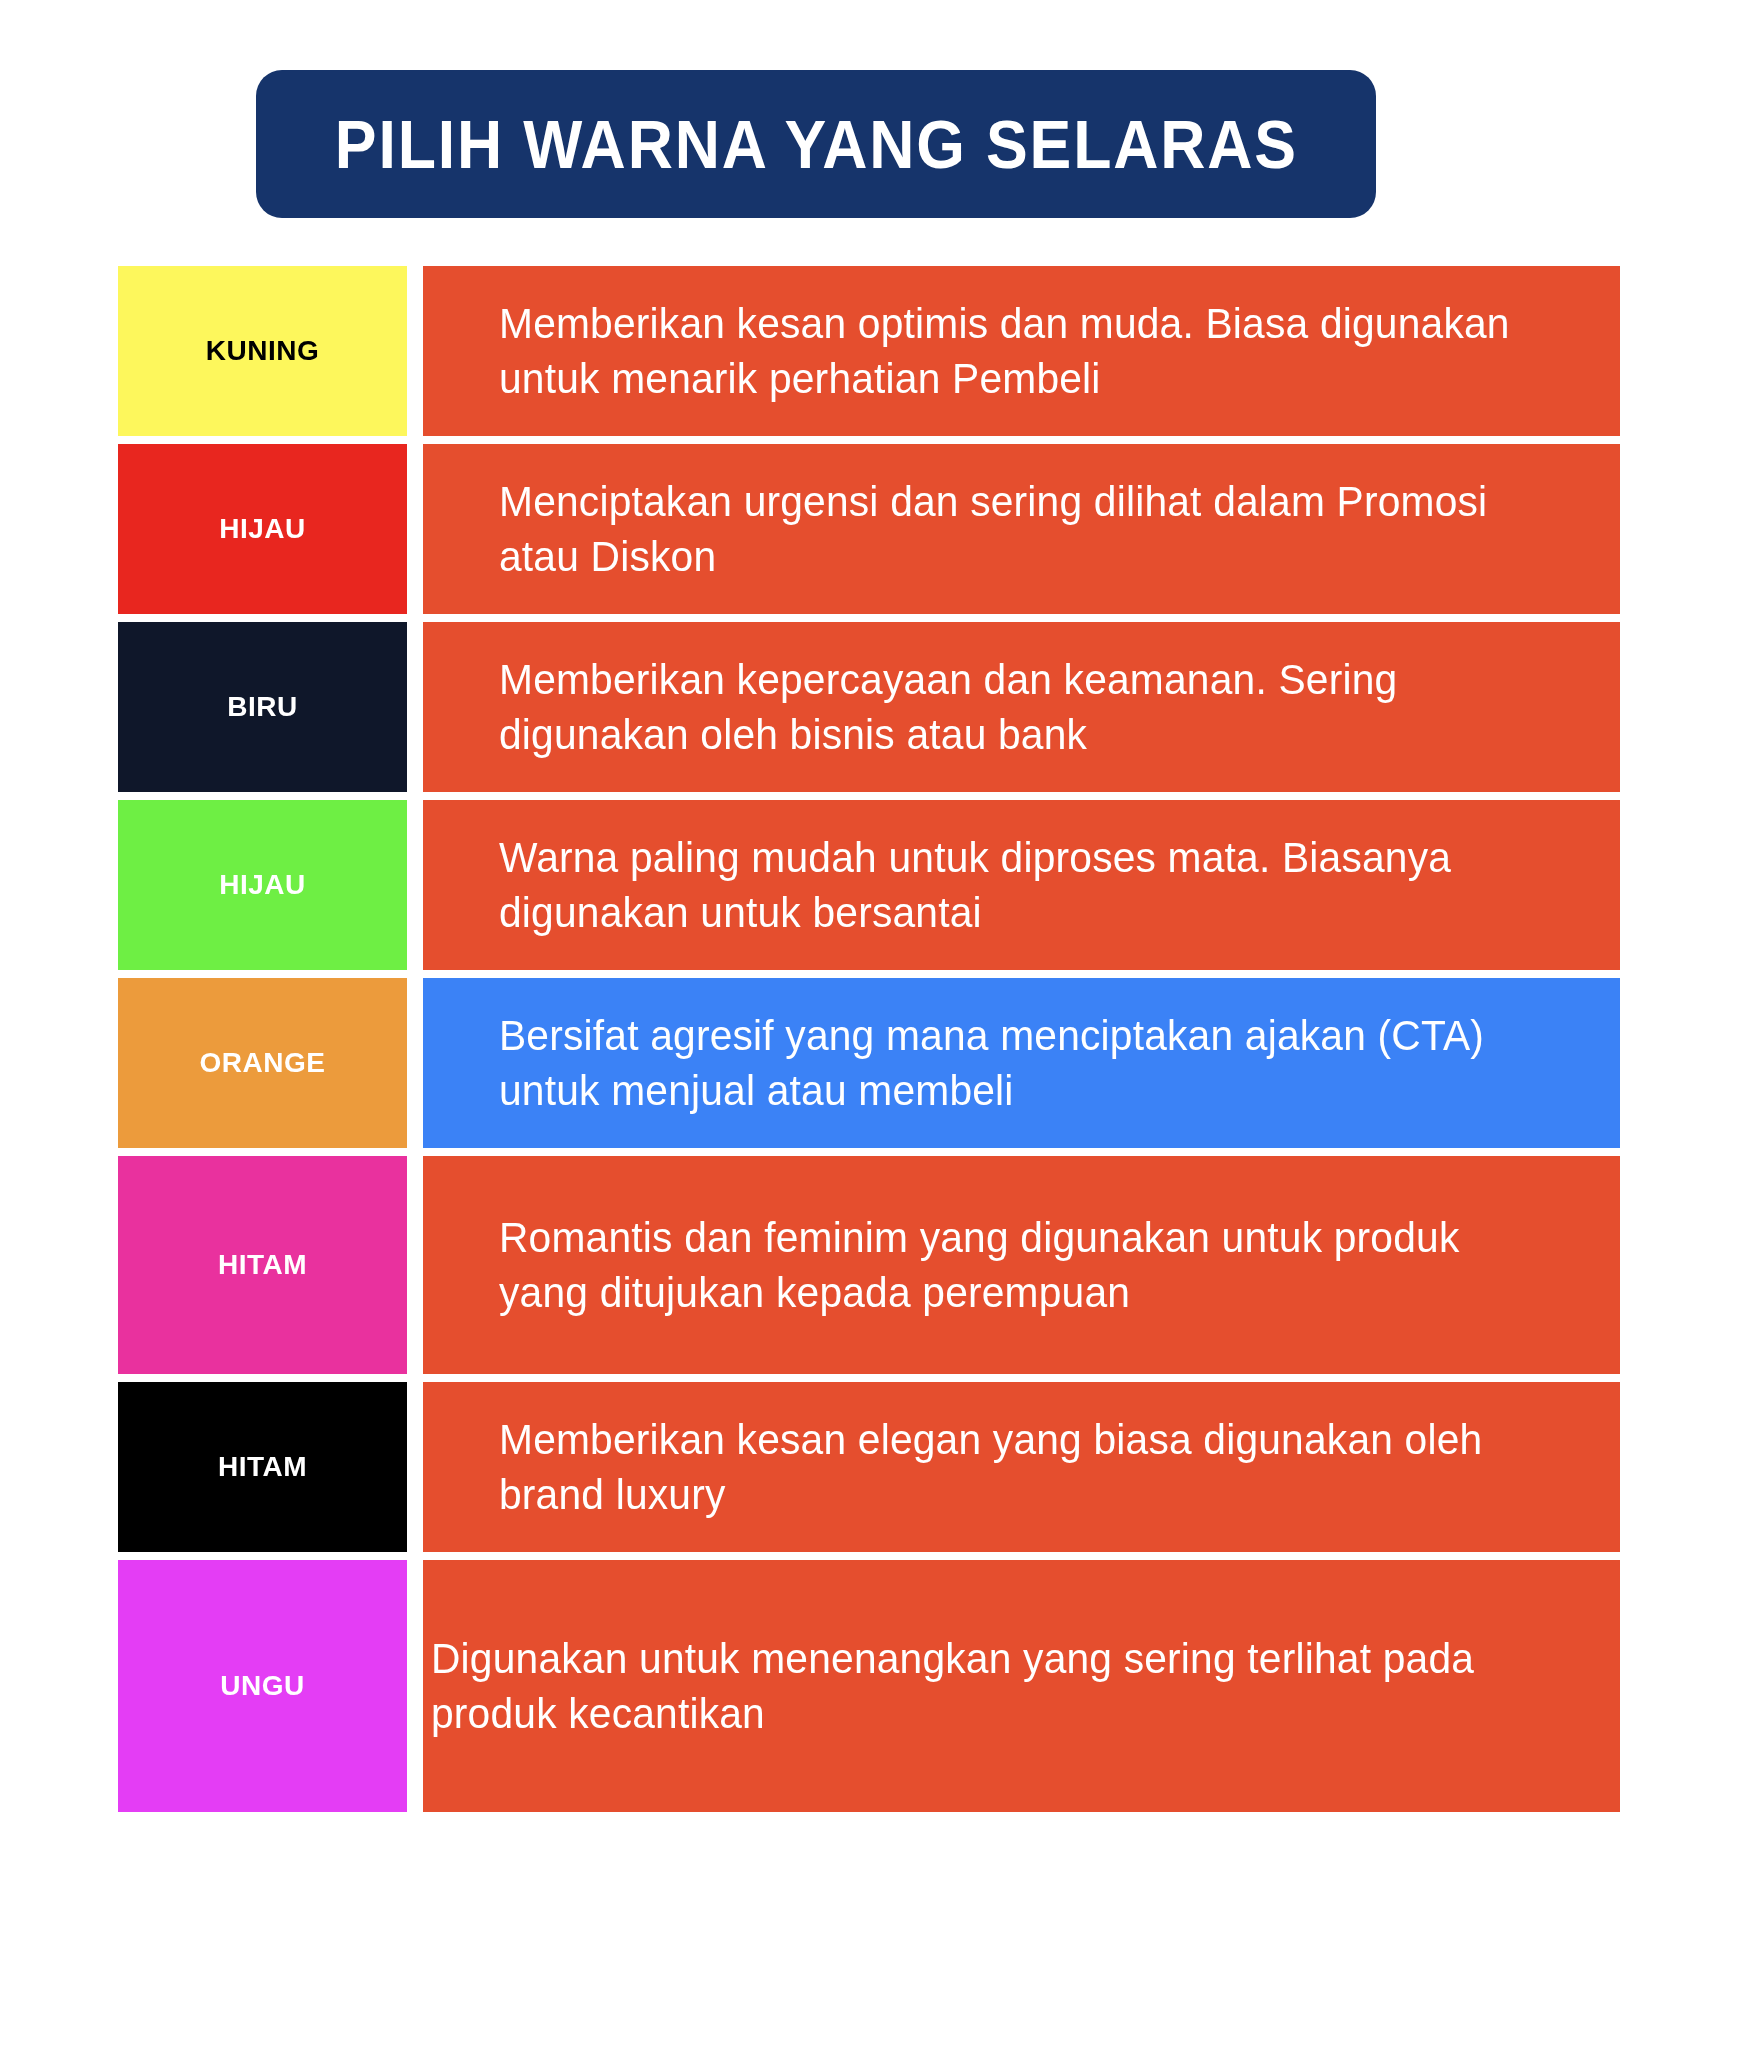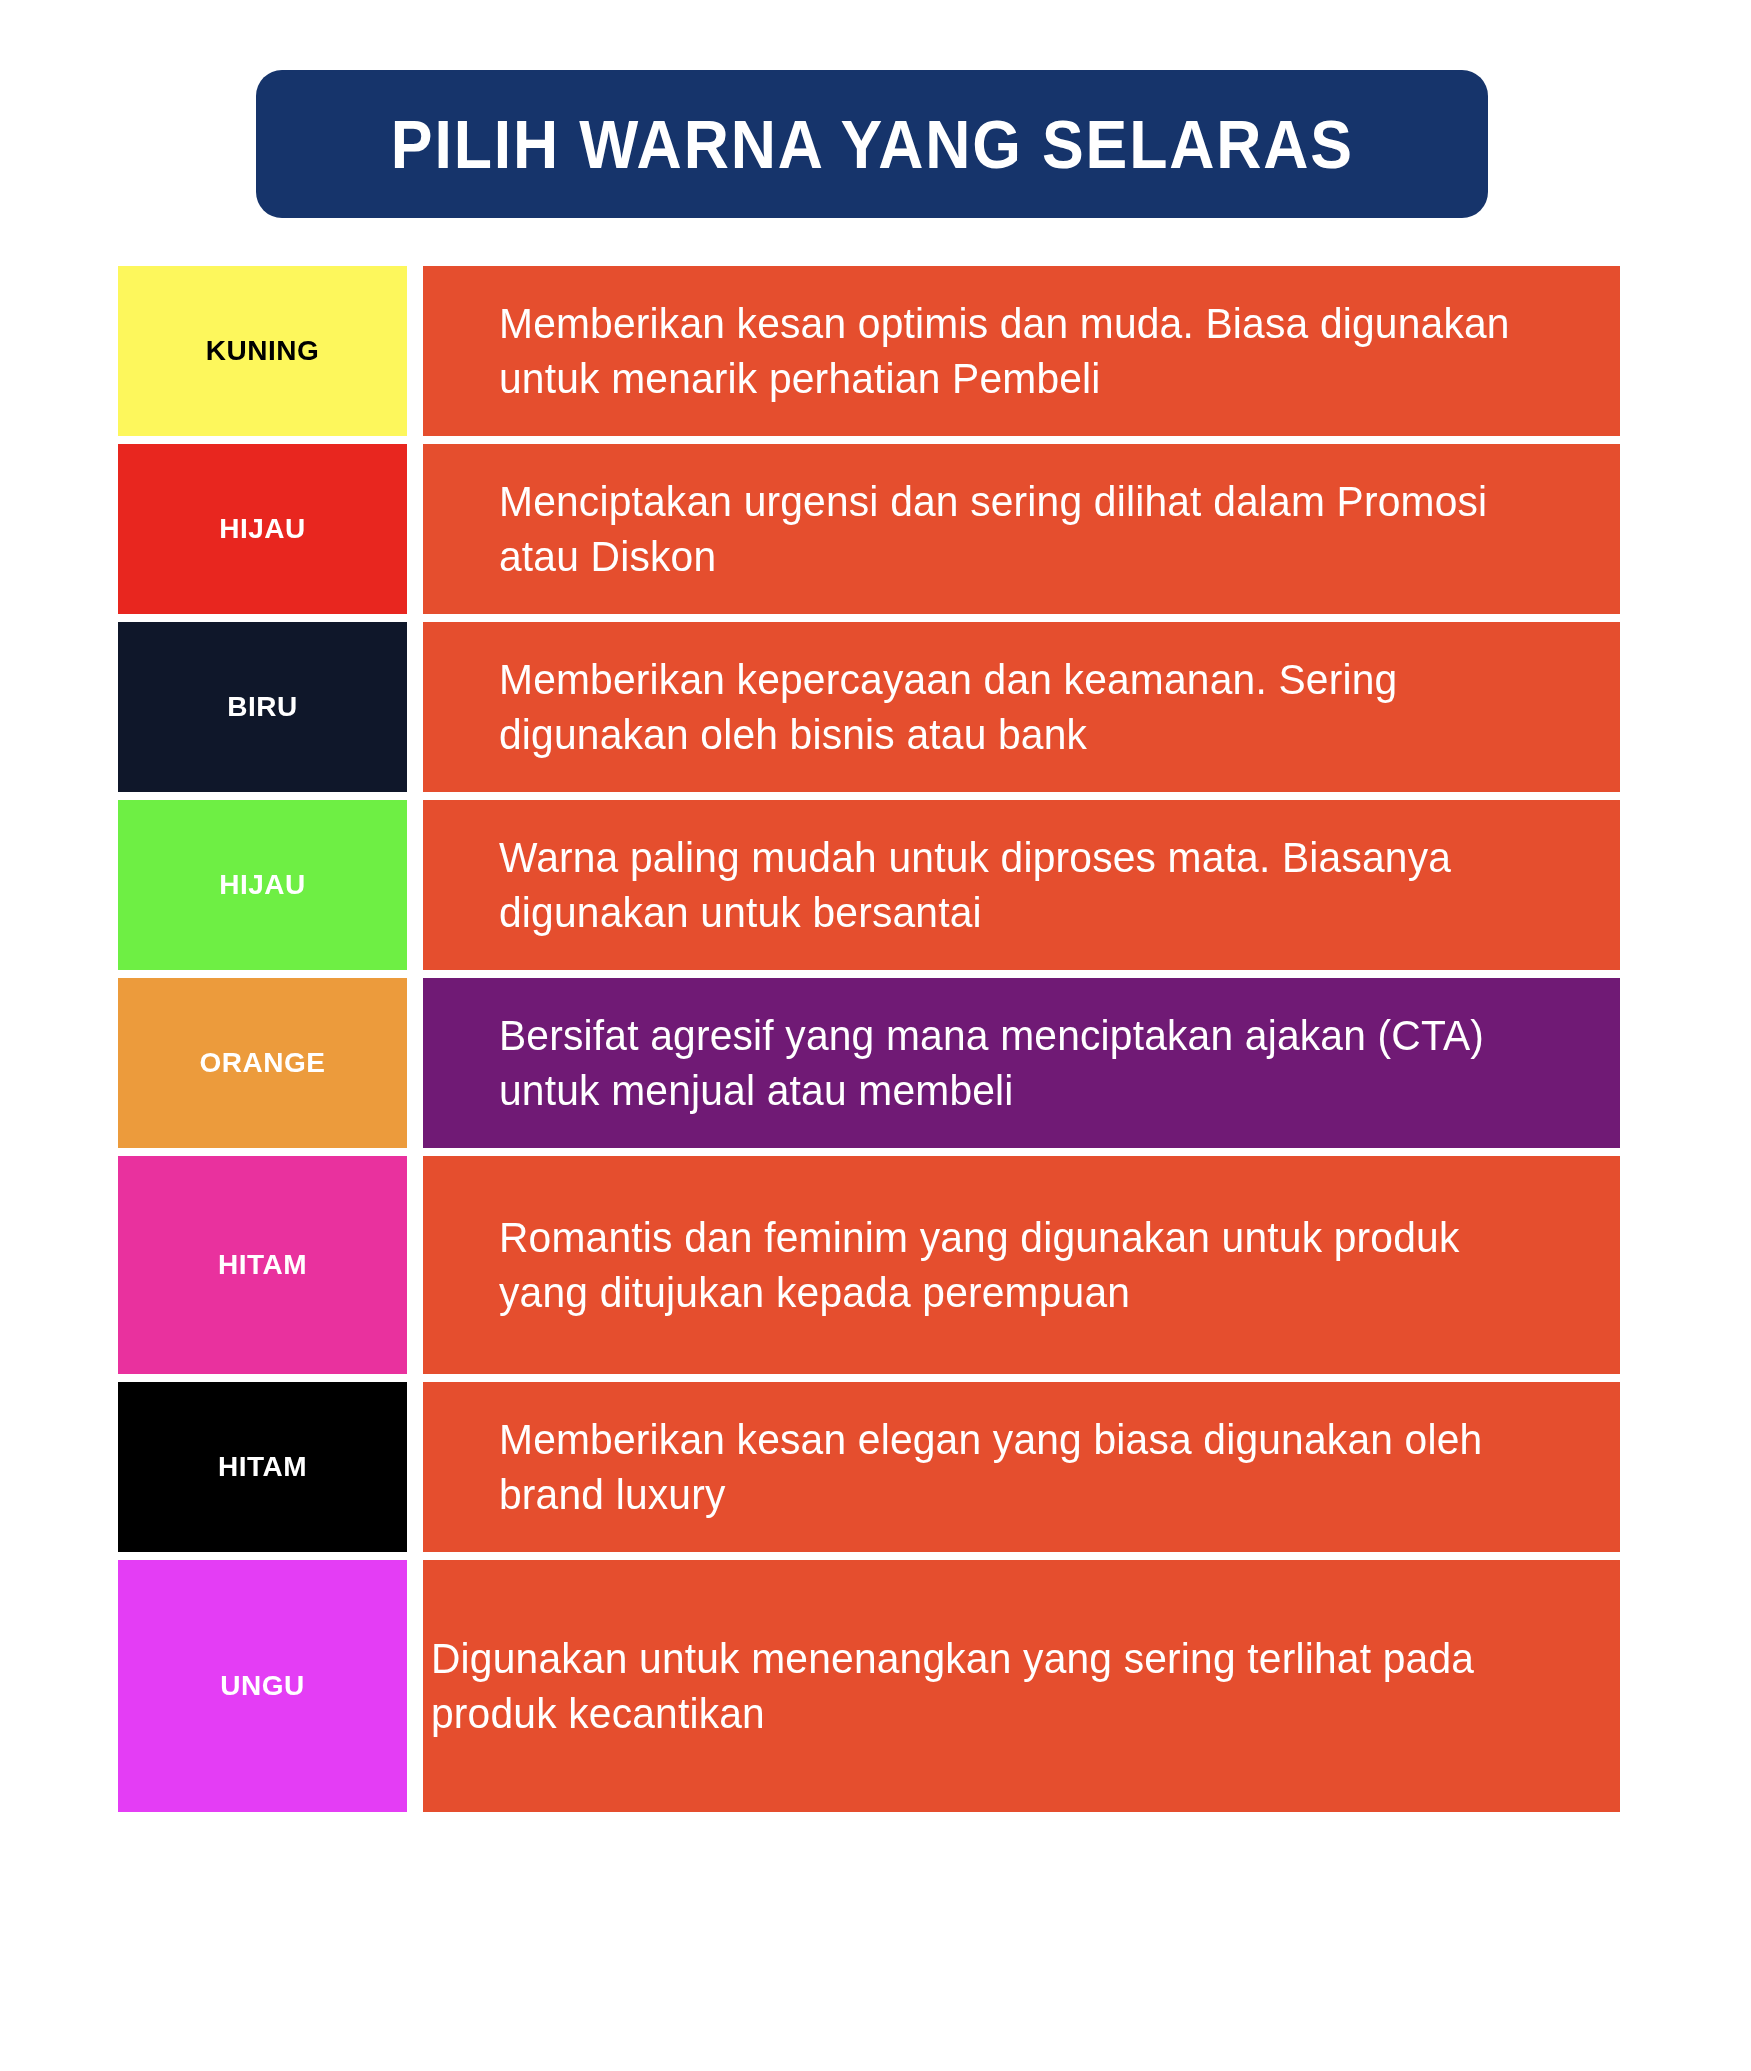--- a/index.html
+++ b/index.html
@@ -19,21 +19,21 @@
     height: 2071px;
     background: #ffffff;
     box-sizing: border-box;
   }
 
   
   .title-banner {
     position: absolute;
     left: 256px;
     top: 70px;
-    width: 1232px;
+    width: 1120px;
     height: 148px;
     background: #16346b;
     border-radius: 26px;
     display: flex;
     align-items: center;
     justify-content: center;
   }
   .title-text {
     color: #ffffff;
     font-family: "Liberation Sans Narrow", "Liberation Sans", sans-serif;
@@ -138,21 +138,21 @@
           <div class="swatch-label" style="color: rgb(255, 255, 255);">HIJAU</div>
         </div>
         <div class="desc" style="background: rgb(229, 78, 46);">
           <div class="desc-text" style="color: rgb(255, 255, 255);">Warna paling mudah untuk diproses mata. Biasanya digunakan untuk bersantai</div>
         </div>
       </div>
       <div class="row row-h2">
         <div class="swatch" style="background: rgb(236, 155, 60);">
           <div class="swatch-label" style="color: rgb(255, 255, 255);">ORANGE</div>
         </div>
-        <div class="desc" style="background: #701a75;">
+        <div class="desc" style="background: #3b82f6;">
           <div class="desc-text" style="color: rgb(255, 255, 255);">Bersifat agresif yang mana menciptakan ajakan (CTA) untuk menjual atau membeli</div>
         </div>
       </div>
       <div class="row row-h3">
         <div class="swatch" style="background: rgb(233, 49, 158);">
           <div class="swatch-label" style="color: rgb(255, 255, 255);">HITAM</div>
         </div>
         <div class="desc" style="background: rgb(229, 78, 46);">
           <div class="desc-text" style="color: rgb(255, 255, 255);">Romantis dan feminim yang digunakan untuk produk yang ditujukan kepada perempuan</div>
         </div>

